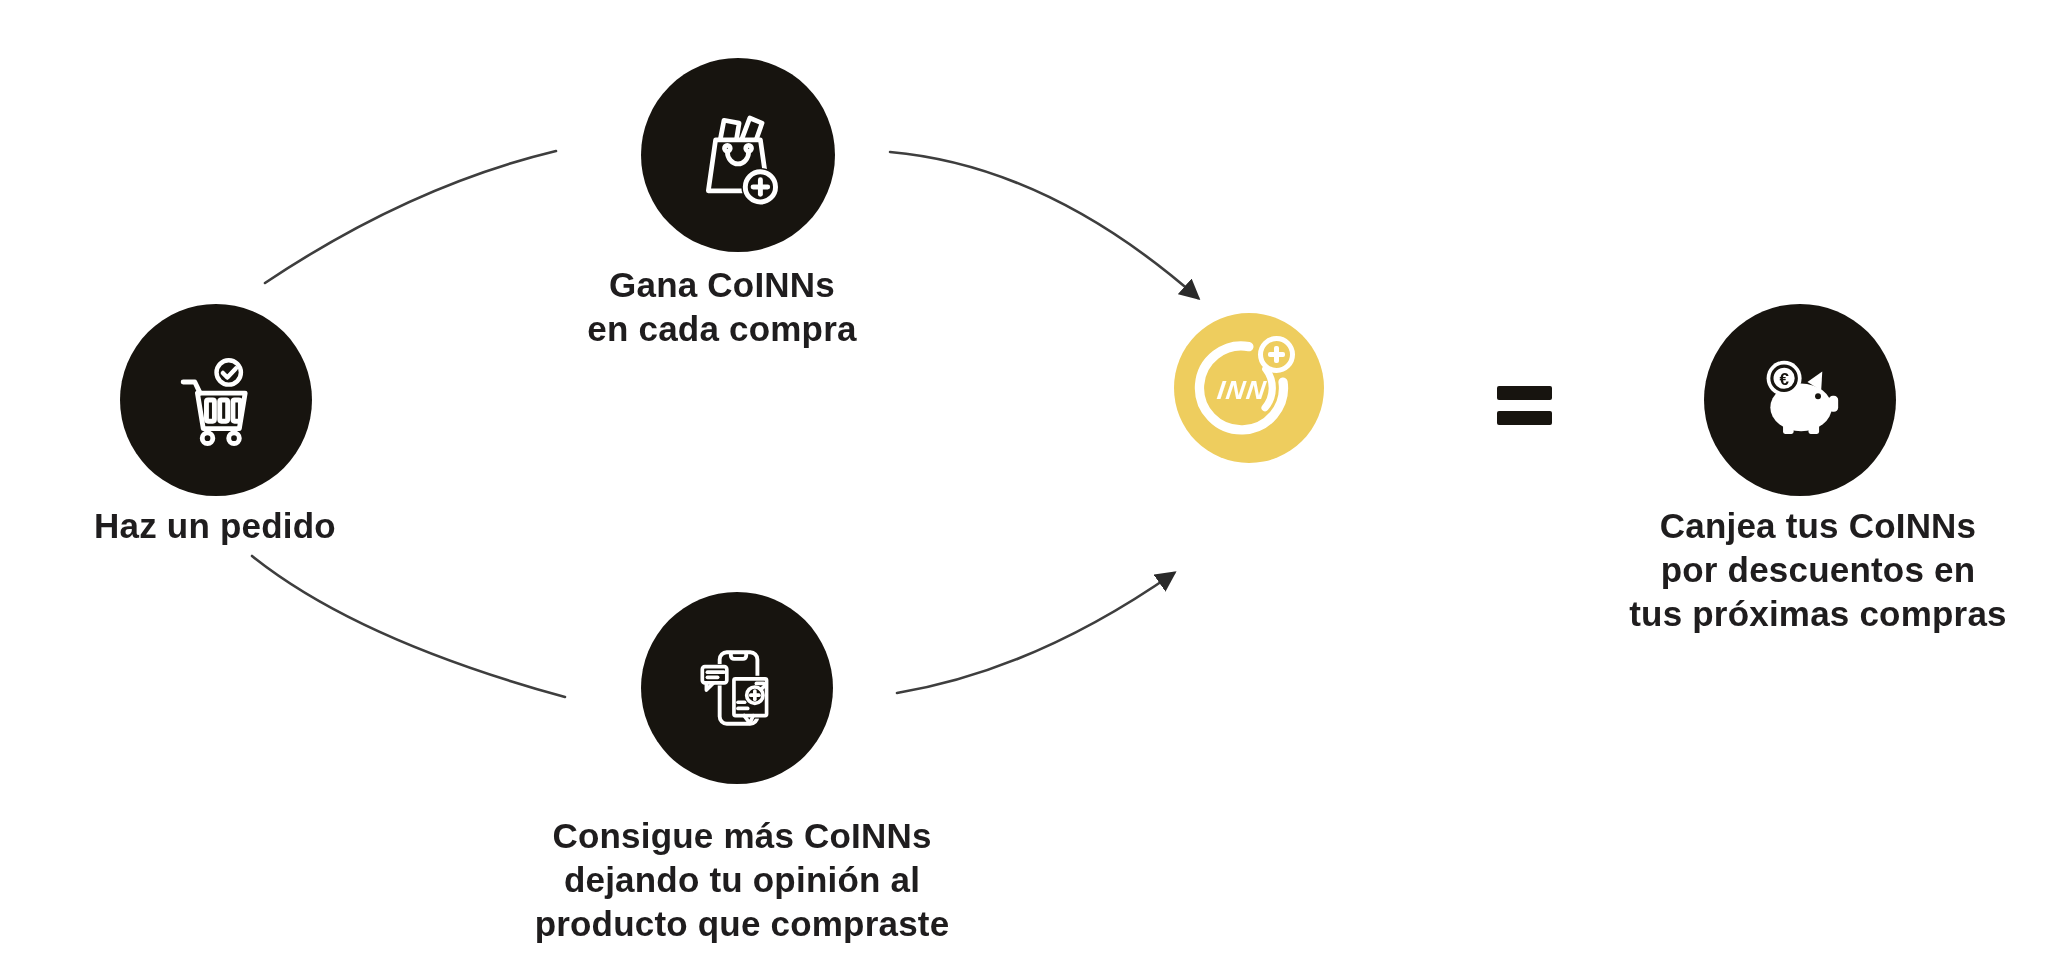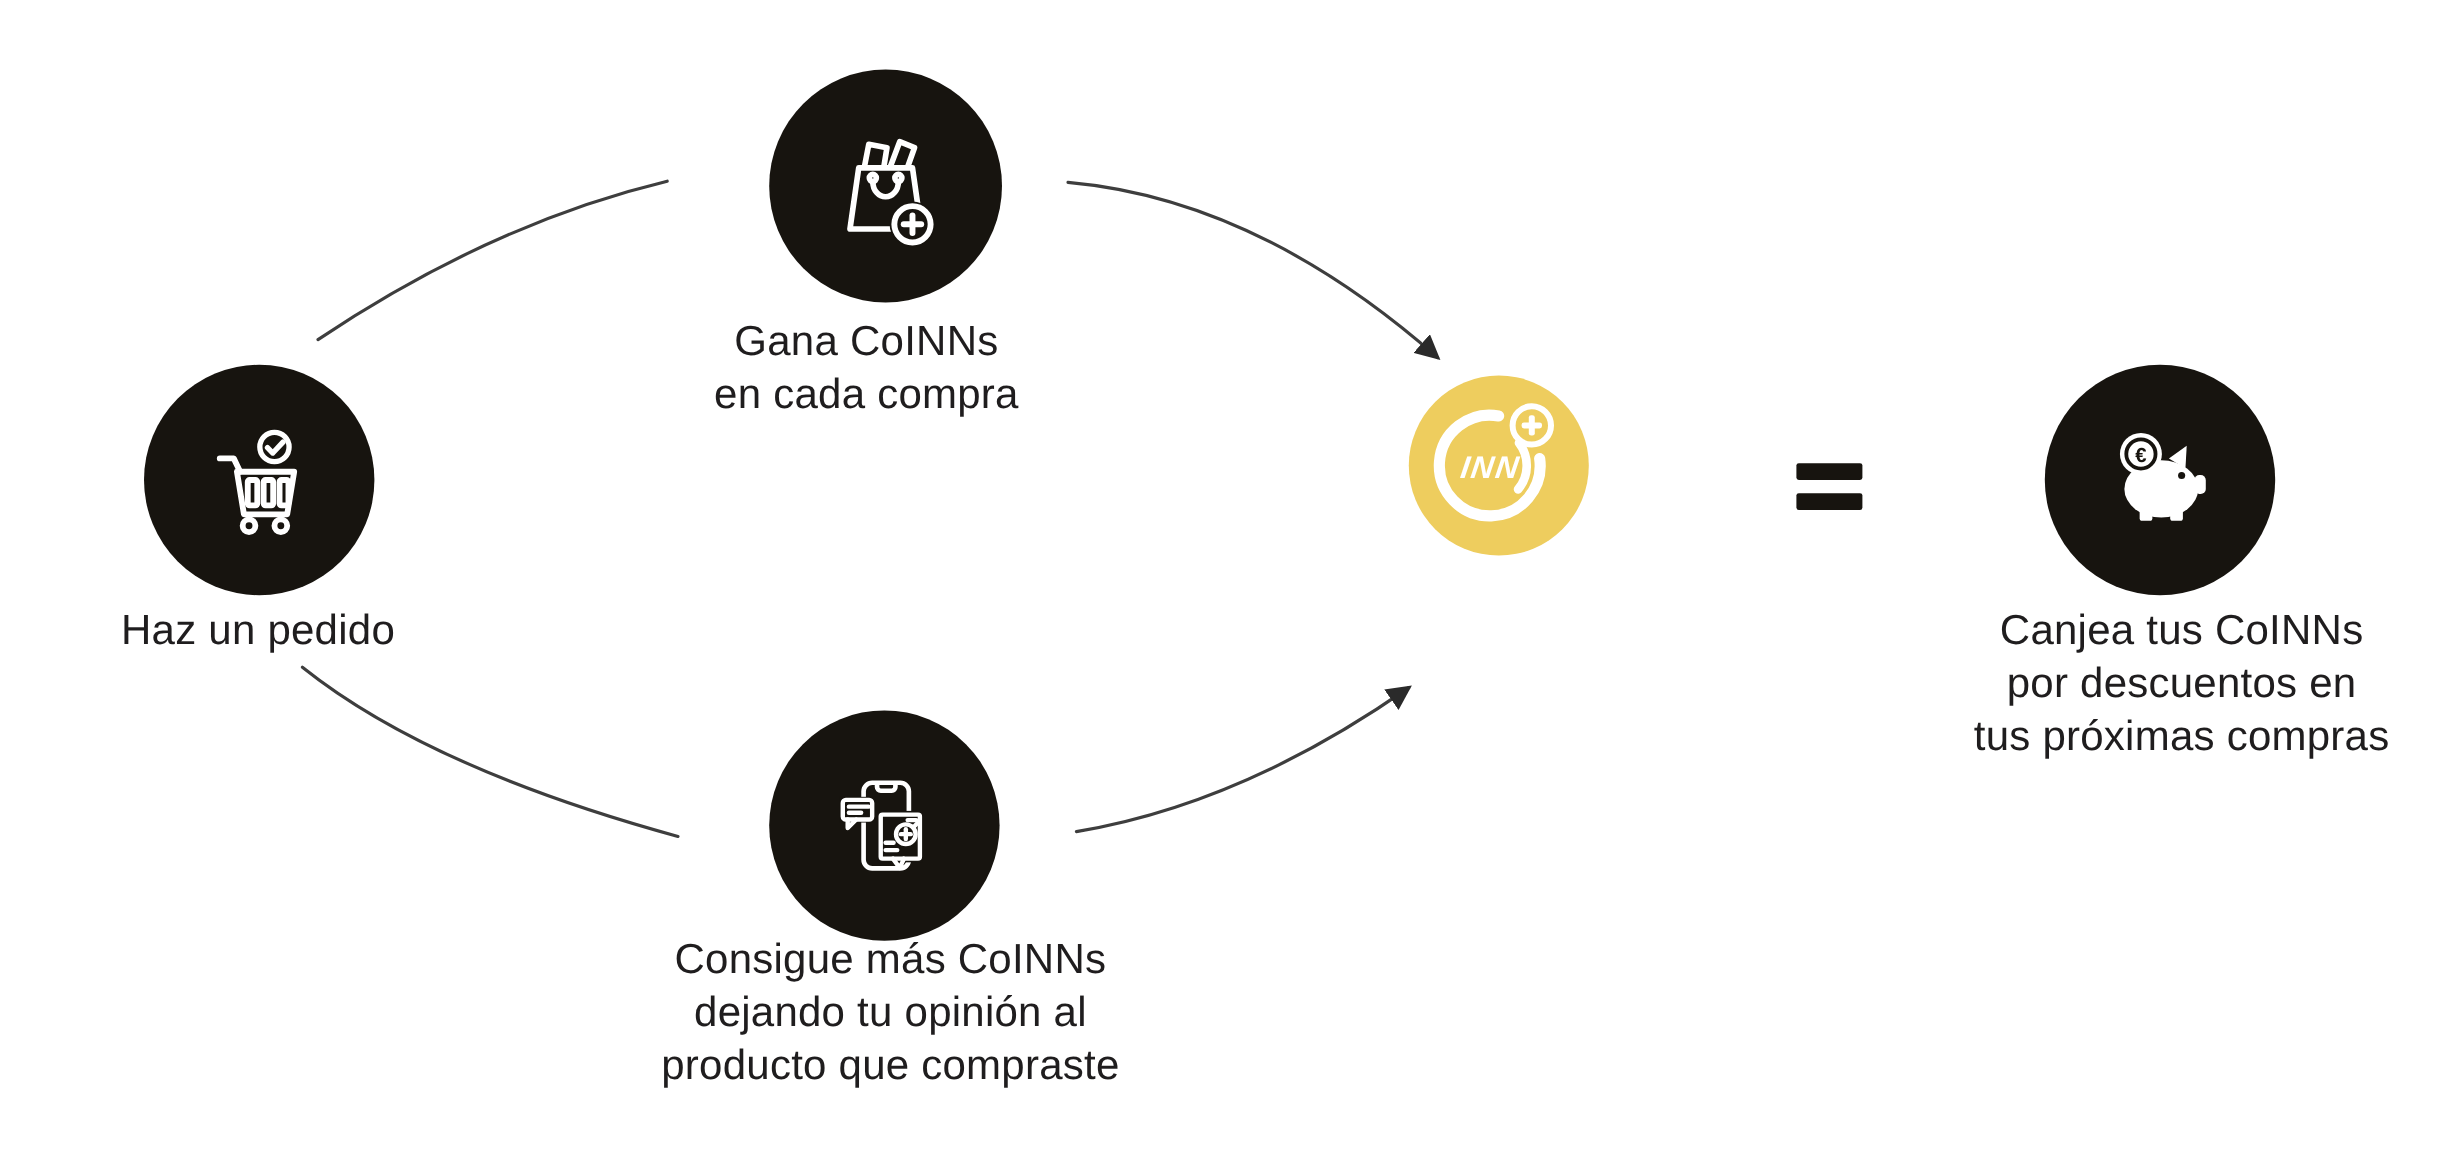--- a/index.html
+++ b/index.html
@@ -19,21 +19,21 @@
   .coin-disc { background:var(--coin-yellow,#eecd5e); }
 
   .node-icon { color:var(--icon-white,#fff); display:block; }
   .st  { stroke:var(--icon-white,#fff); fill:none; stroke-linecap:round; stroke-linejoin:round; }
   .fw  { fill:var(--icon-white,#fff); }
   .fb  { fill:var(--node-black,#17140f); }
   .knock { fill:var(--node-black,#17140f); stroke:none; }
 
   .label {
     position:absolute; text-align:center; white-space:pre-line;
-    font-weight:400; font-size:35px; line-height:44px;
+    font-weight:700; font-size:35px; line-height:44px;
     color:var(--text,#1f1d1e); letter-spacing:0.2px;
   }
 
   .equals { position:absolute; left:1497px; top:386px; }
   .equals .bar { width:55px; height:14px; border-radius:2px; background:var(--node-black,#17140f); }
   .equals .bar + .bar { margin-top:11px; }
 
   
   .coin-inner { position:absolute; inset:0; }
   .coin-ring-svg { position:absolute; left:0; top:0; width:150px; height:150px; }
@@ -134,21 +134,21 @@
         <circle cx="67.5" cy="57" r="8"></circle>
         <path d="M63.5 57 H71.5"></path>
         <path d="M67.5 53 V61"></path>
         <path d="M73.5 51.5 L78.5 46.5"></path>
         <path d="M51 64 H57.5"></path>
         <path d="M51 70 H60.5"></path>
         <path d="M57 77 l5.5 7.5 l3.5 -7.5"></path>
       </g>
     </svg>
   </div>
-  <div class="label" style="left:482px;top:778px;width:520px;text-align:center;">Consigue más CoINNs
+  <div class="label" style="left:482px;top:814px;width:520px;text-align:center;">Consigue más CoINNs
 dejando tu opinión al
 producto que compraste</div>
 
   <div class="circle coin-disc" style="left:1174px;top:313px;width:150px;height:150px;">
     <div class="coin-inner">
       <svg class="coin-ring-svg" viewBox="0 0 100 100">
         <g class="st" stroke-width="6.2">
           <path d="M72.7 46.1 A28 28 0 1 1 49.9 22.4"></path>
         </g>
         <g class="st" stroke-width="4.8">

